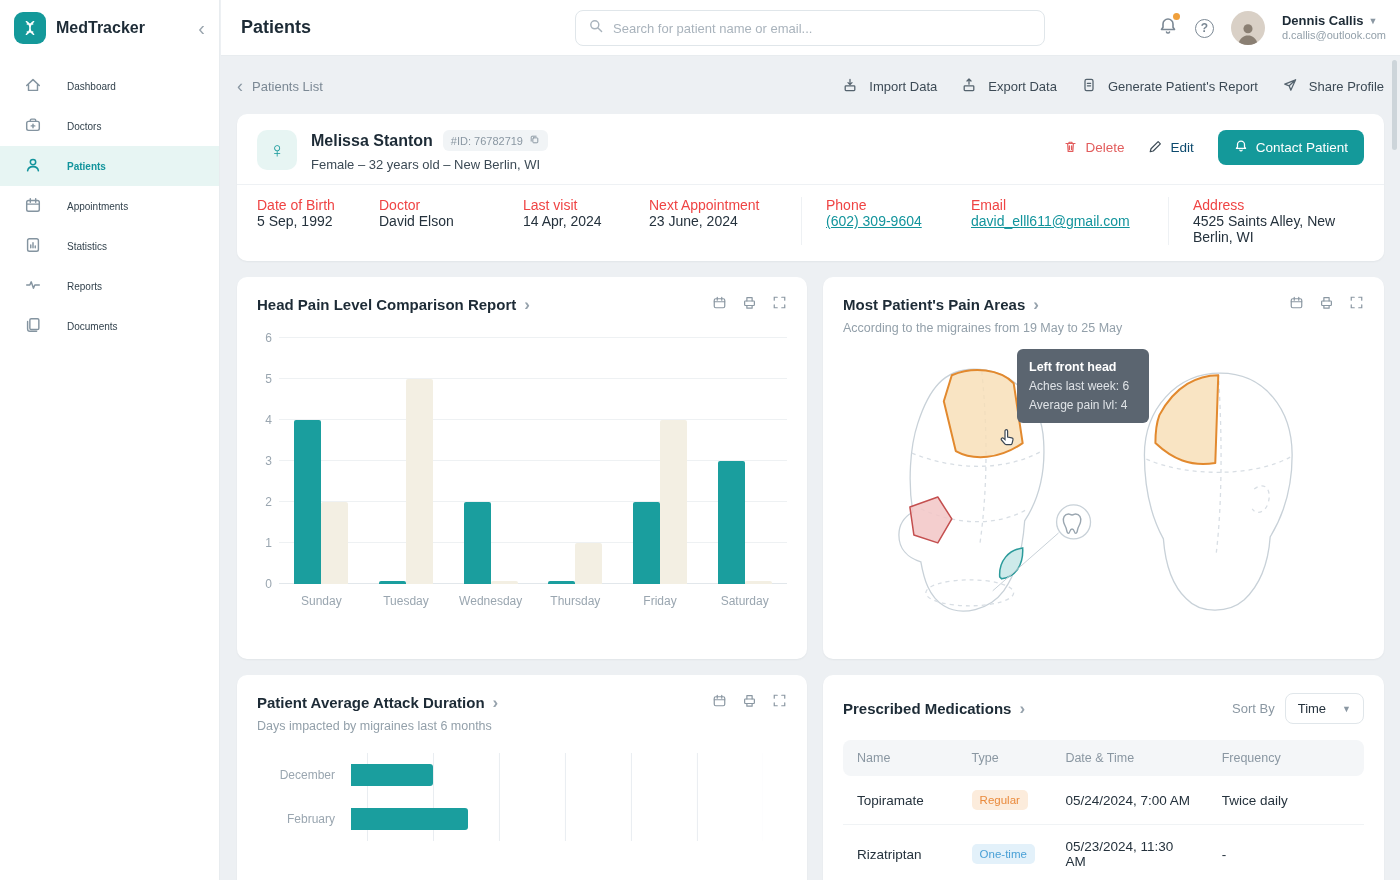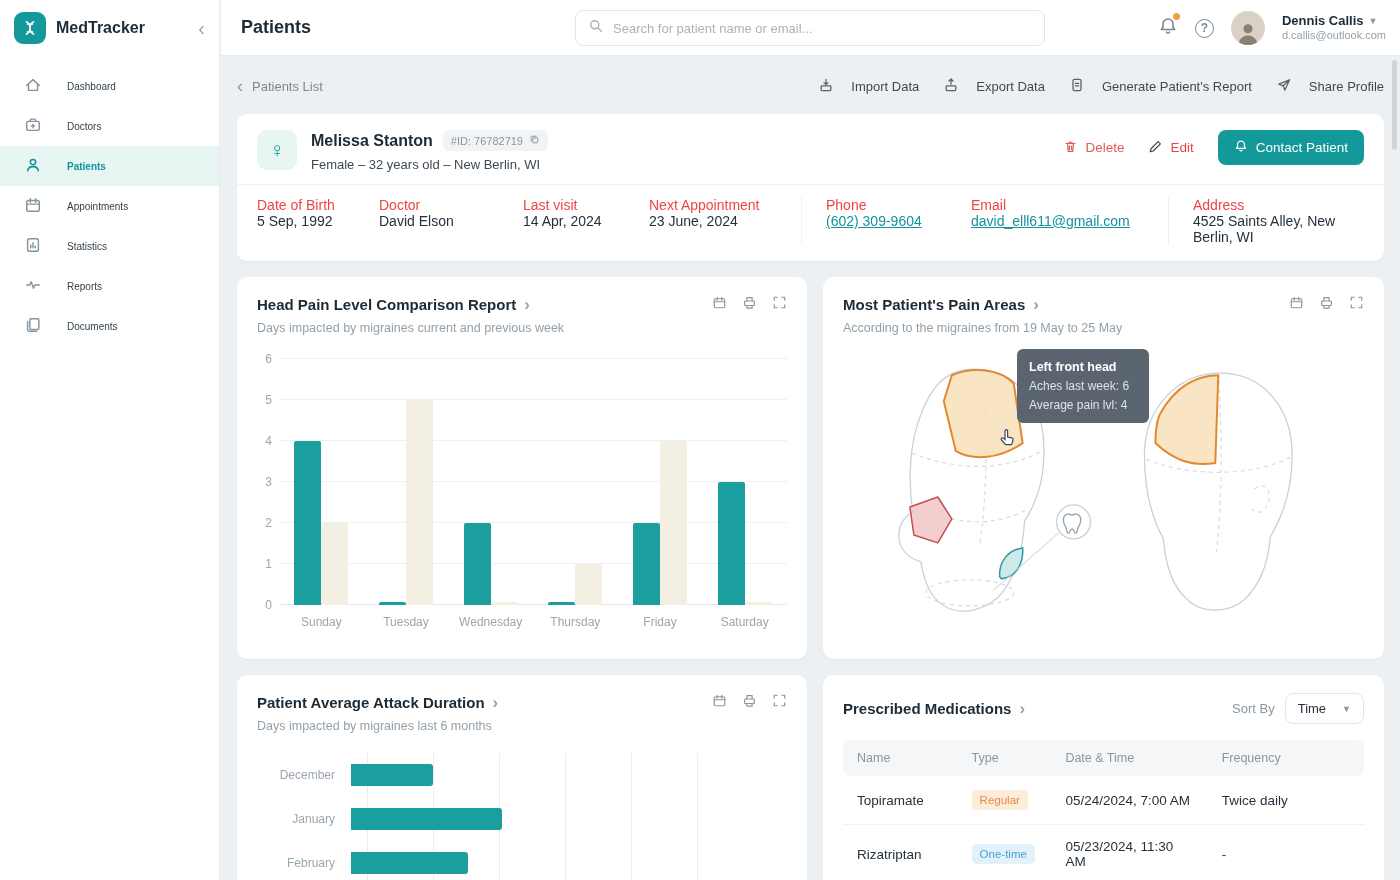--- a/index.html
+++ b/index.html
@@ -37,37 +37,37 @@
   .user-name { font-size:13px; font-weight:bold; color:#1d2b36; display:flex; align-items:center; gap:5px; cursor:pointer; }
   .user-caret { font-size:9px; color:#8a97a2; }
   .user-email { font-size:11px; color:#93a0aa; }
 
   
   main { position:absolute; left:221px; top:57px; right:0; bottom:0; padding:14px 16px 0; overflow:hidden; }
   .crumb-row { display:flex; align-items:center; height:30px; margin-bottom:13px; }
   .back { display:flex; align-items:center; gap:9px; font-size:13px; color:#7b8894; cursor:pointer; }
   .back-chev { font-size:18px; line-height:1; color:#8a97a2; }
   .crumb-actions { margin-left:auto; display:flex; align-items:center; gap:24px; }
-  .crumb-action { display:flex; align-items:center; gap:17px; font-size:13px; color:#3c4a55; cursor:pointer; }
+  .crumb-action { display:flex; align-items:center; gap:11px; font-size:13px; color:#3c4a55; cursor:pointer; }
   .crumb-action svg { stroke:#55636e; }
 
   .card { background:#fff; border-radius:10px; box-shadow:0 1px 2px rgba(20,30,40,.05); }
 
   
   .patient-card { margin-bottom:16px; }
   .patient-top { display:flex; align-items:flex-start; padding:16px 20px 12px; }
   .sex-icon { width:40px; height:40px; border-radius:10px; background:#e7f5f3; color:#14999a; font-size:21px; font-weight:bold; display:flex; align-items:center; justify-content:center; margin-right:14px; }
   .name-row { display:flex; align-items:center; gap:10px; }
   .patient-name { font-size:16px; font-weight:bold; color:#1d2b36; }
   .id-pill { display:flex; align-items:center; gap:6px; background:#f1f4f6; color:#8a97a2; font-size:11px; padding:4px 8px; border-radius:6px; cursor:pointer; }
   .patient-sub { font-size:13px; color:#3c4a55; margin-top:6px; }
   .patient-actions { margin-left:auto; display:flex; align-items:center; gap:24px; }
   .txt-btn { display:flex; align-items:center; gap:7px; font-size:13.5px; cursor:pointer; }
   .txt-btn.delete { color:#e25c5c; }
-  .txt-btn.edit { color:#ef4444; }
+  .txt-btn.edit { color:#0c4a6e; }
   .primary-btn { display:flex; align-items:center; gap:8px; background:#14999a; color:#fff; font-size:13.5px; border:none; border-radius:8px; padding:9px 16px; cursor:pointer; font-family:inherit;justify-content:space-between; }
   .patient-divider { border-top:1px solid #eef1f4; }
   .patient-fields { display:flex; padding:12px 20px 16px; }
   .field { padding-right:26px; }
   .field.sep { border-left:1px solid #eef1f4; padding-left:24px; }
   .f-label { font-size:14px; color:#ef4444; }
   .f-value { font-size:14px; color:#25323d; }
   .f-value a { color:#12949c; text-decoration:underline; cursor:pointer; }
 
   
@@ -346,21 +346,20 @@
                 </svg></span>
             <span><svg width="15" height="15" viewBox="0 0 20 20" fill="none" stroke-width="1.6" stroke-linecap="round" stroke-linejoin="round">
                   <path d="M6.5 8 V3.5 h7 V8 M6.5 14 h7 v3.5 h-7 Z"></path>
                   <rect x="3.5" y="8" width="13" height="6" rx="1"></rect>
                 </svg></span>
             <span><svg width="15" height="15" viewBox="0 0 20 20" fill="none" stroke-width="1.6" stroke-linecap="round">
                   <path d="M3 7 V3 h4 M13 3 h4 v4 M17 13 v4 h-4 M7 17 H3 v-4"></path>
                 </svg></span>
           </span>
         </div>
-        <div class="card-sub">Days impacted by migraines current and previous week</div>
         <div class="chart-wrap">
           <div class="y-axis">
               <div class="ytick" style="bottom: 0px;">0</div>
               <div class="ytick" style="bottom: 41px;">1</div>
               <div class="ytick" style="bottom: 82px;">2</div>
               <div class="ytick" style="bottom: 123px;">3</div>
               <div class="ytick" style="bottom: 164px;">4</div>
               <div class="ytick" style="bottom: 205px;">5</div>
               <div class="ytick" style="bottom: 246px;">6</div>
             </div>
@@ -495,26 +494,20 @@
         <div class="h-chart">
           <div class="h-grid"></div>
           <div>
               <div class="h-row">
                 <div class="h-label">December</div>
                 <div class="h-track">
                   <div class="h-bar" style="width: 20%; background: rgb(26, 158, 158);"></div>
                 </div>
               </div>
               <div class="h-row">
-                <div class="h-label">January</div>
-                <div class="h-track">
-                  <div class="h-bar" style="width: 36.6667%; background: rgb(26, 158, 158);"></div>
-                </div>
-              </div>
-              <div class="h-row">
                 <div class="h-label">February</div>
                 <div class="h-track">
                   <div class="h-bar" style="width: 28.3333%; background: rgb(26, 158, 158);"></div>
                 </div>
               </div>
             </div>
         </div>
       </section>
 
       <section class="card card-pad">

